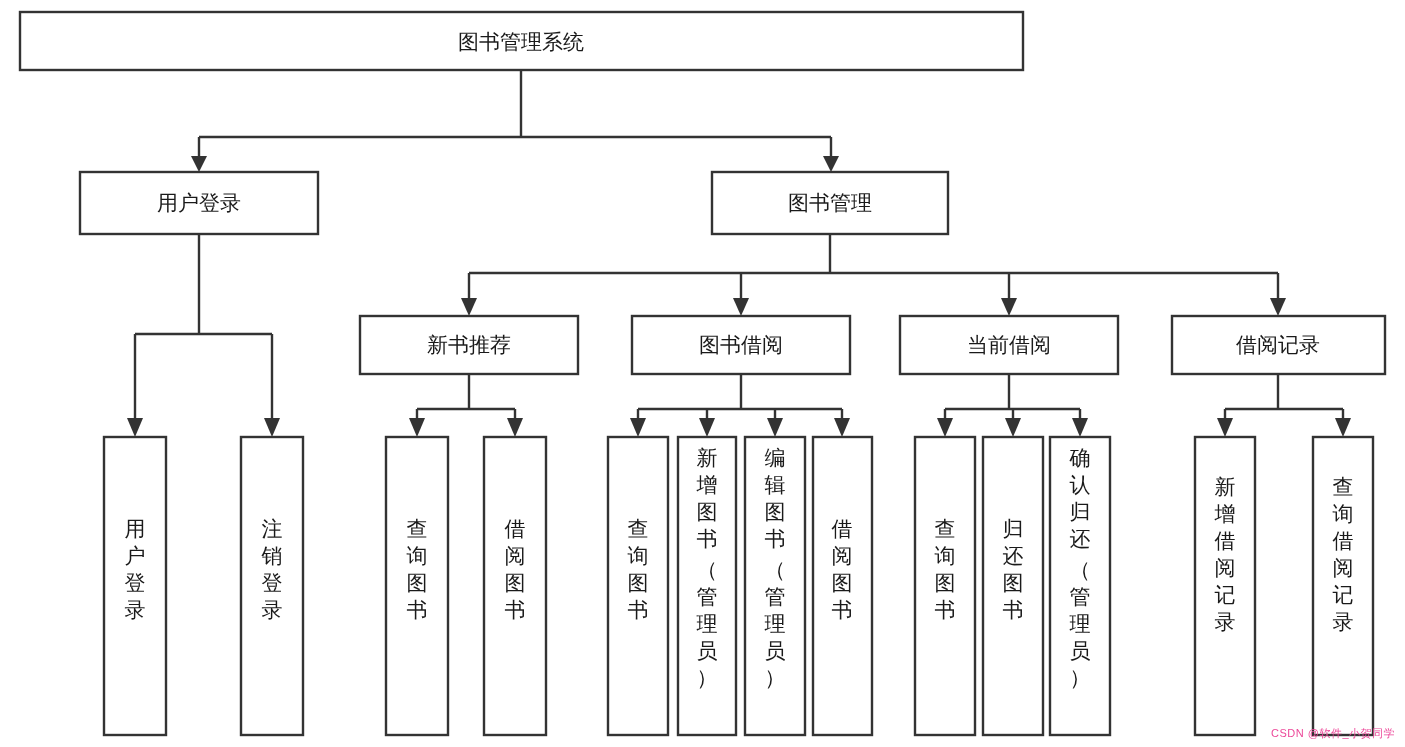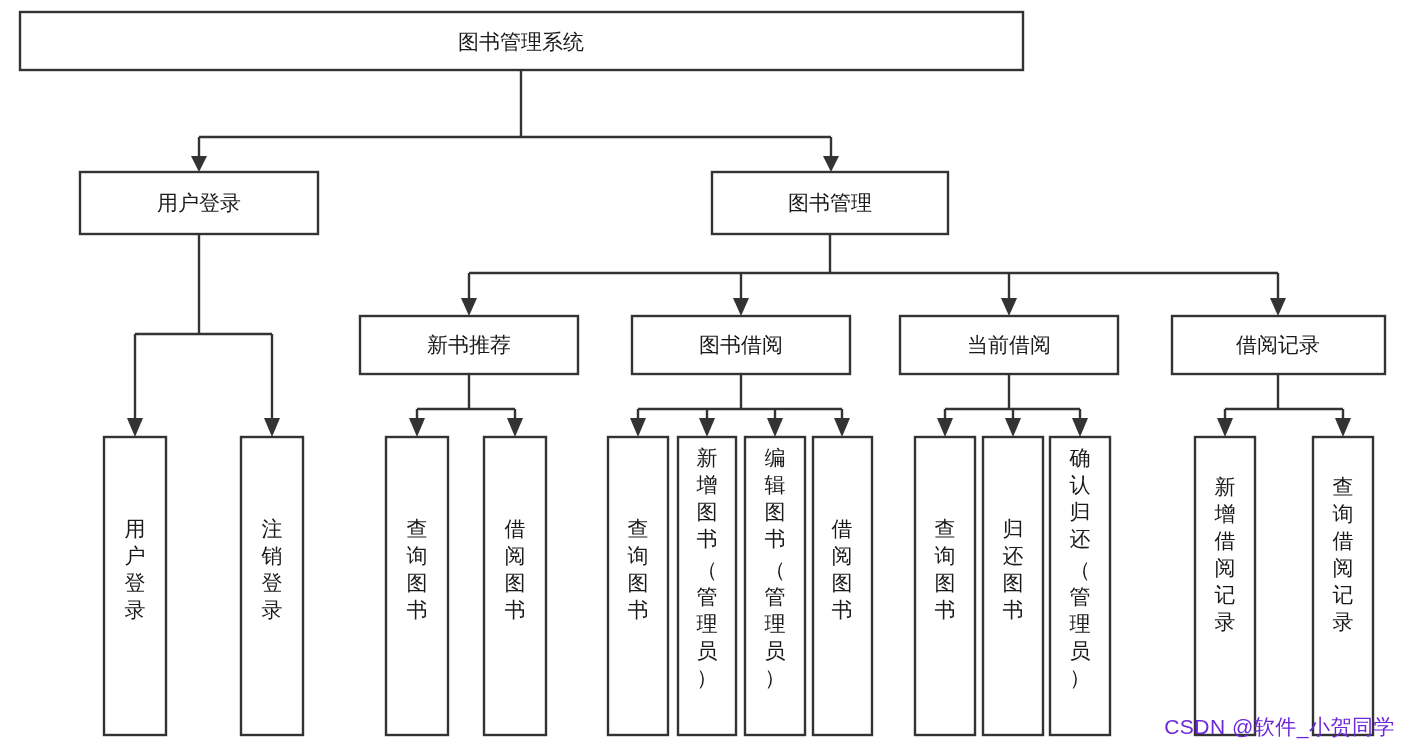--- a/index.html
+++ b/index.html
@@ -52,22 +52,22 @@
   }
   .arrow-head {
     fill: #333333;
     stroke: none;
   }
   .watermark {
     position: absolute;
     right: 10px;
     bottom: 6px;
     font-family: "Liberation Sans", "DejaVu Sans", sans-serif;
-    font-size: 21px;
-    color: #6d28d9;
+    font-size: 11px;
+    color: #ec4899;
     white-space: nowrap;
     letter-spacing: 0.5px;
   }
 </style>
 </head>
 <body>
 
 <div id="diagram-root">
 
   <svg class="diagram" viewBox="0 0 1405 747">

